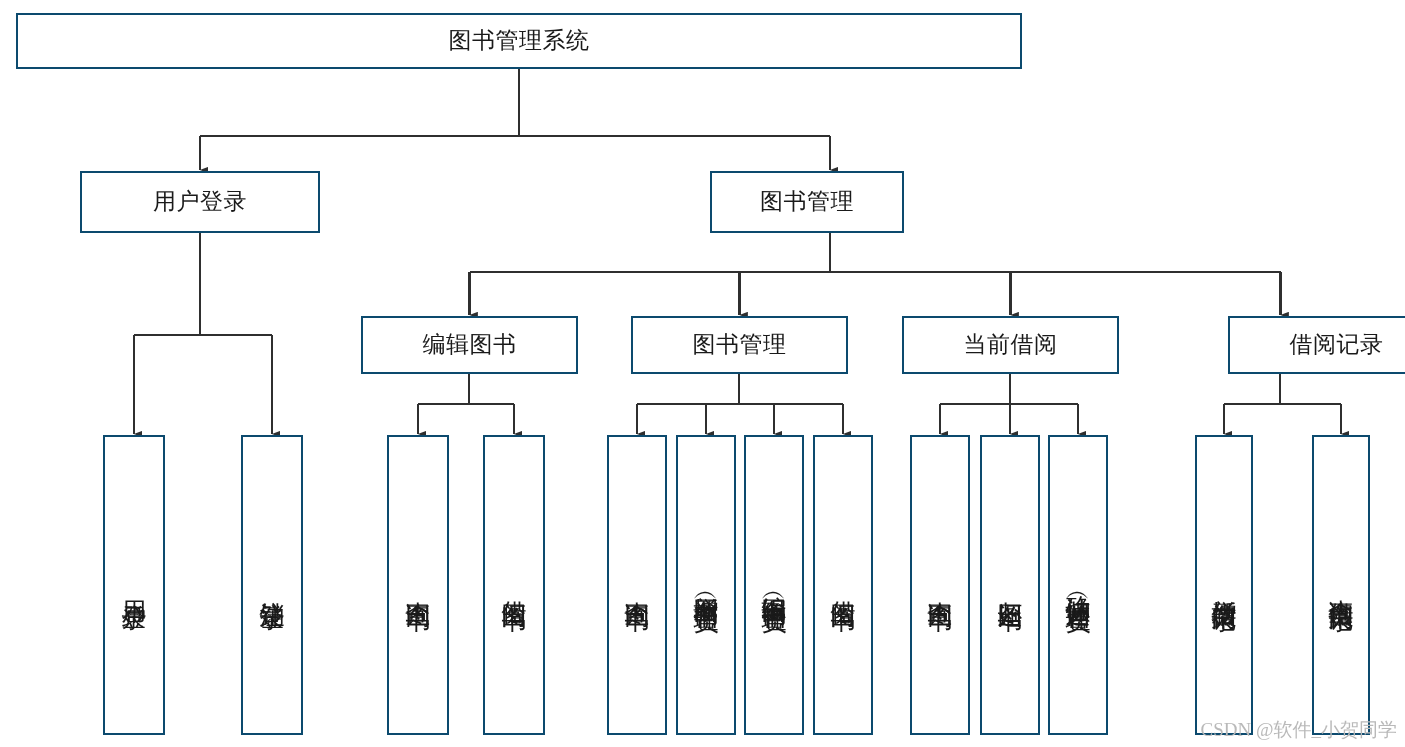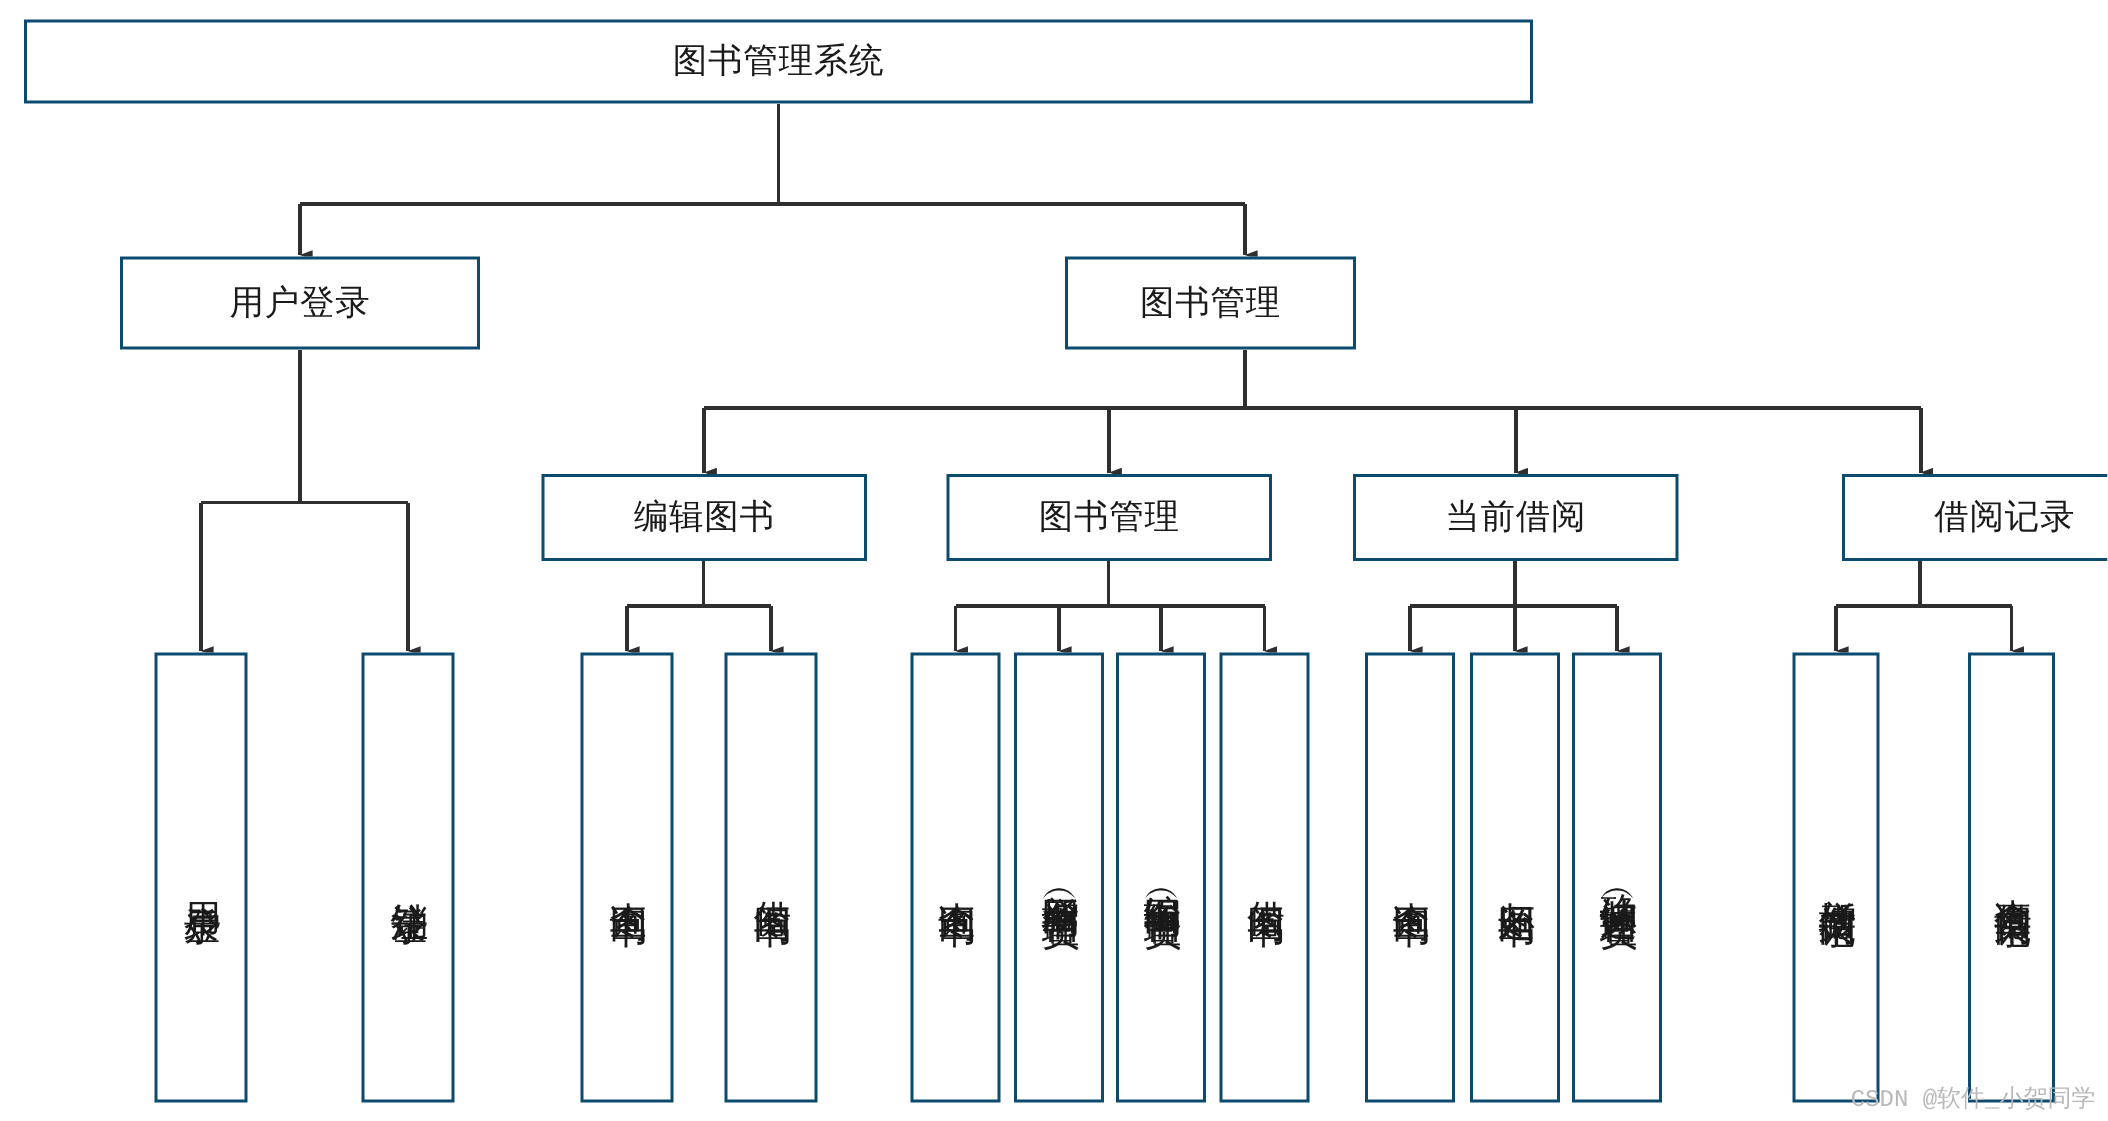--- a/index.html
+++ b/index.html
@@ -51,23 +51,23 @@
     font-size: 25px;
     writing-mode: vertical-rl;
     text-orientation: upright;
     letter-spacing: 2px;
     line-height: 1;
   }
   .watermark {
     position: absolute;
     right: 8px;
     bottom: 4px;
-    font-size: 16px;
+    font-size: 19px;
     color: #b9b9b9;
-    font-family: Liberation Mono, monospace;
+    font-family: Liberation Serif, serif;
     white-space: nowrap;
     pointer-events: none;
     user-select: none;
   }
 </style>
 </head>
 <body>
 
 <div id="diagram-root">
 

